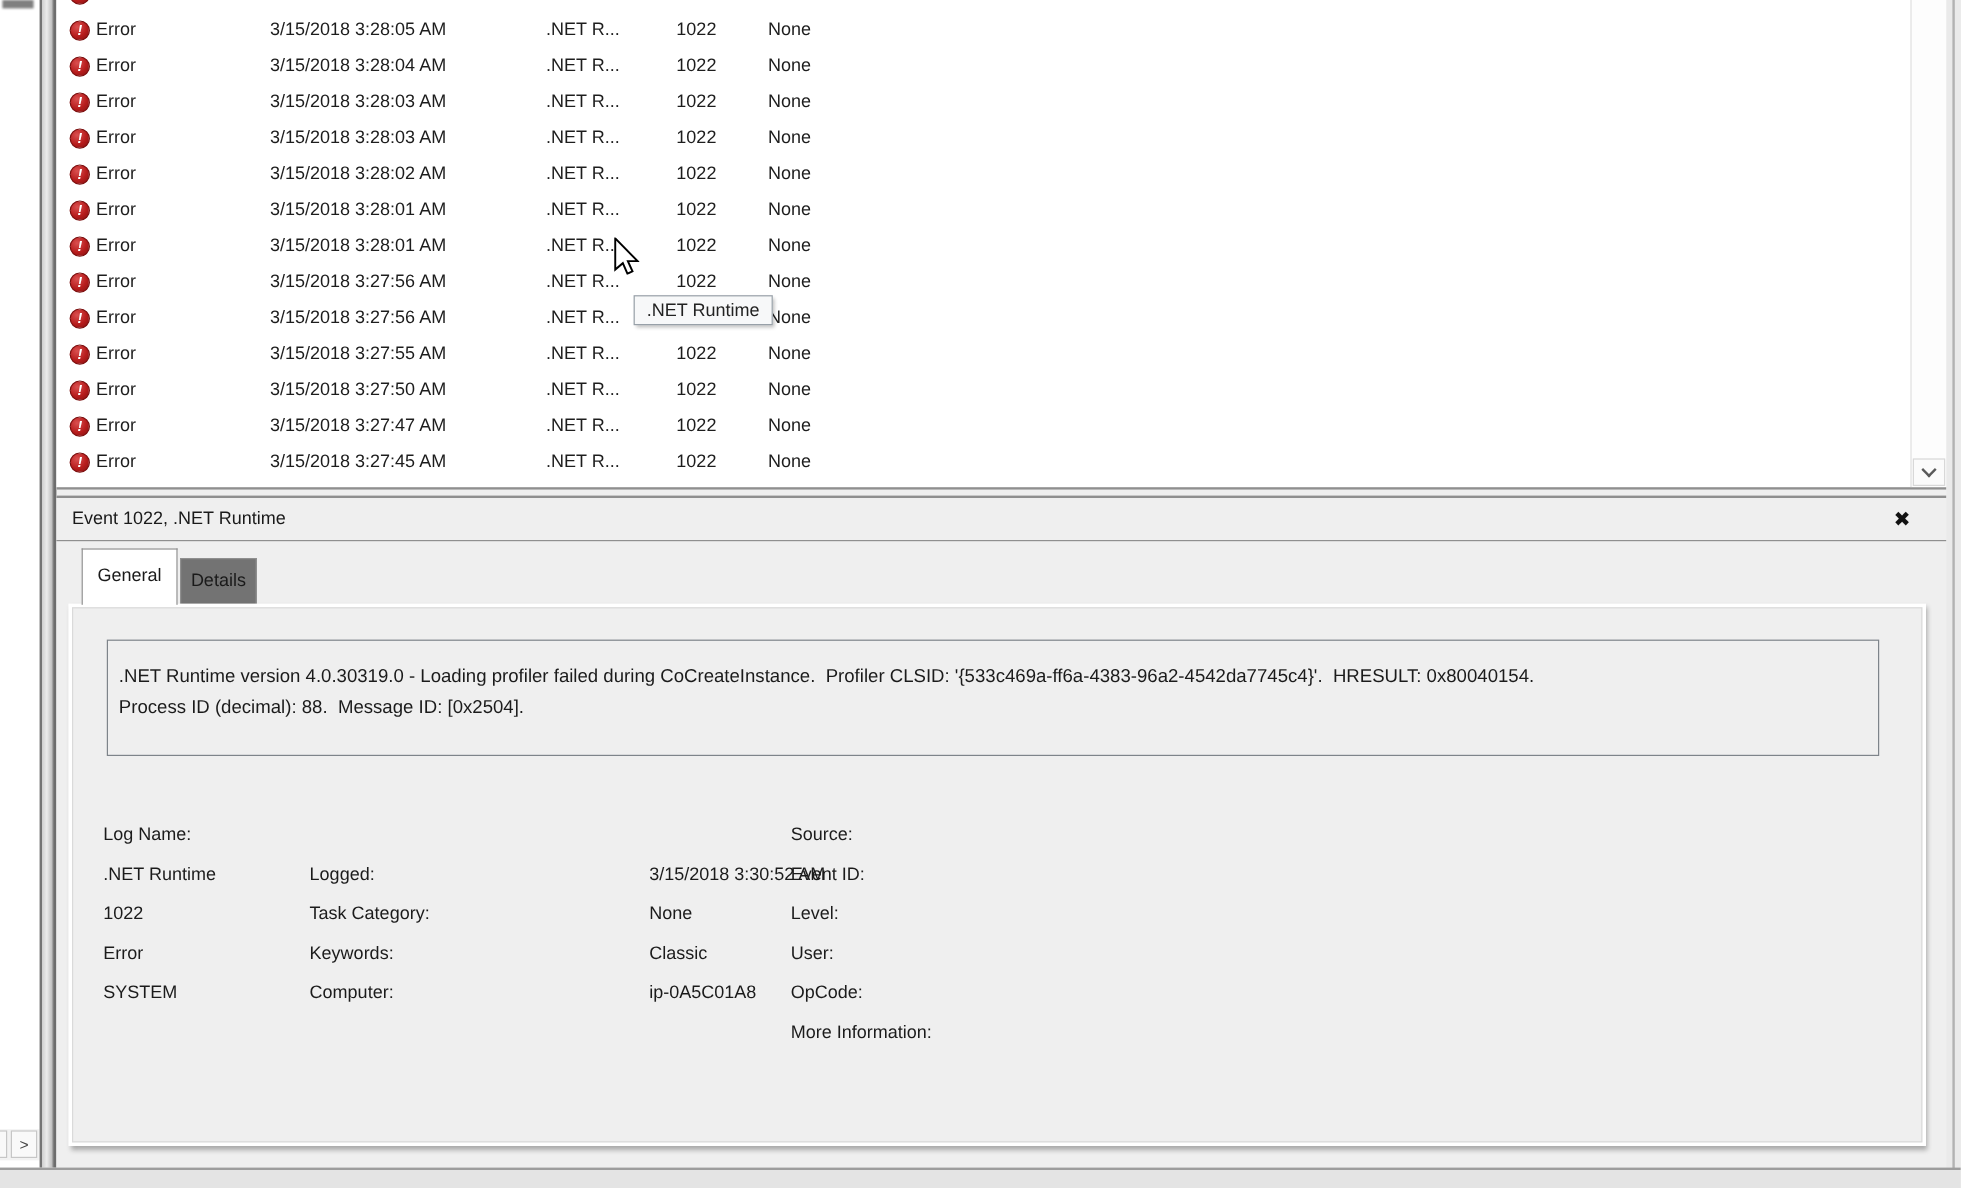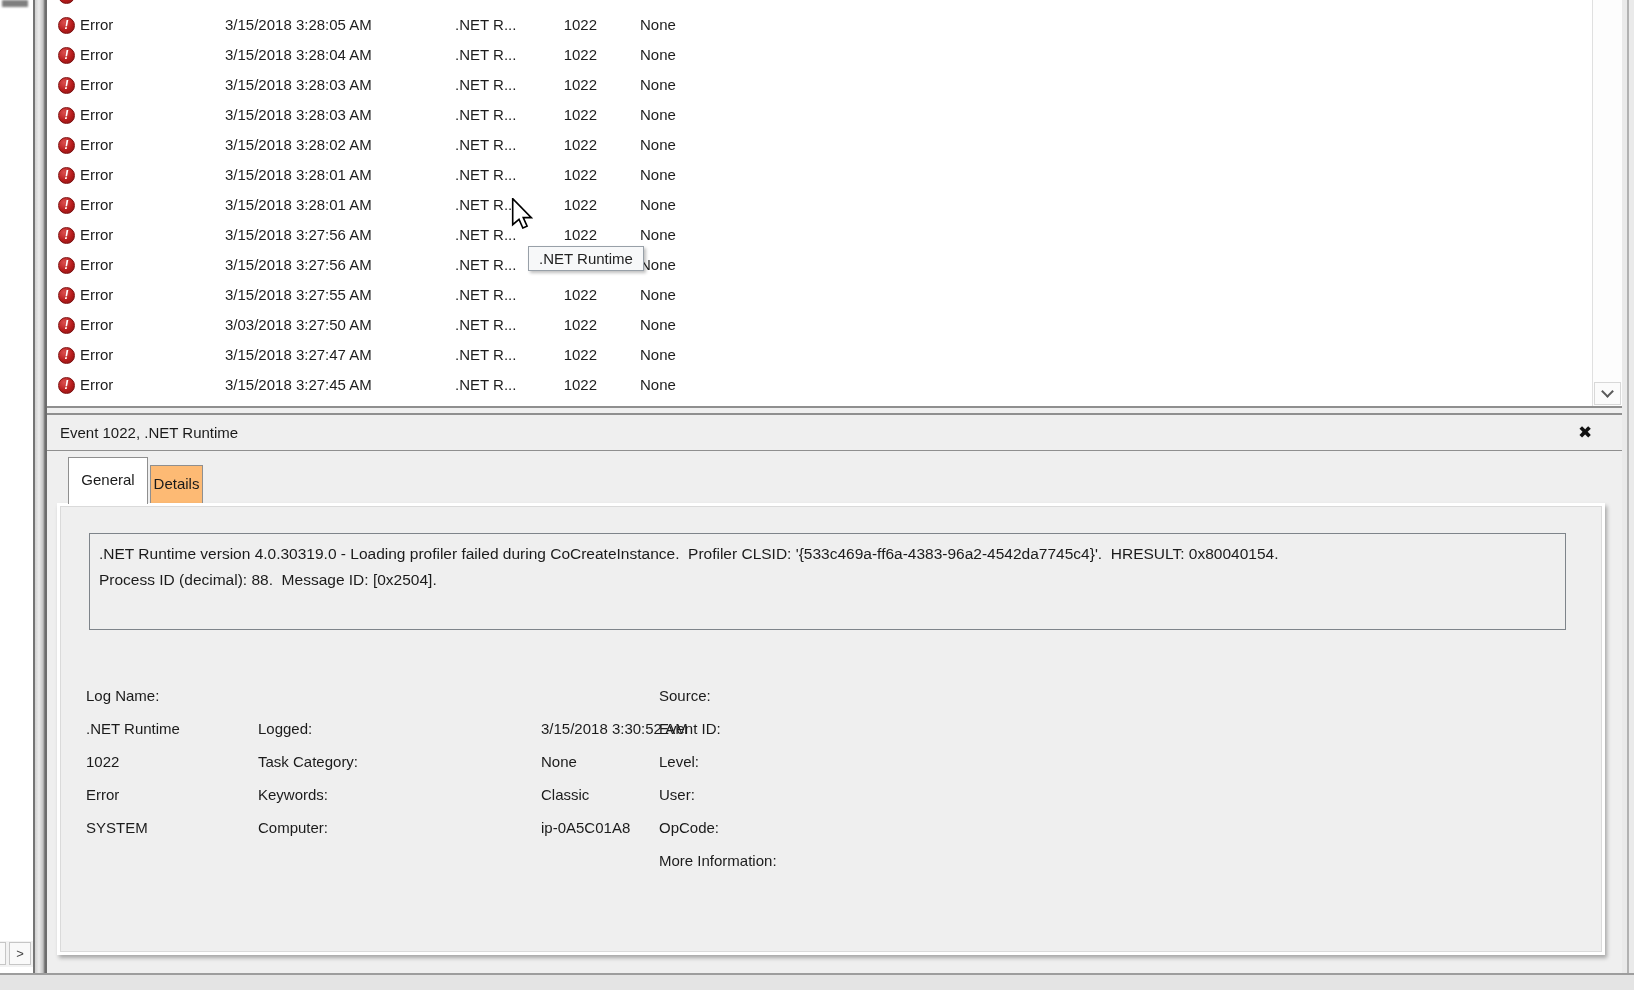--- a/index.html
+++ b/index.html
@@ -63,29 +63,29 @@
   .d-header { position:relative; height:36px; border-bottom:1px solid #8f8f8f; }
   .d-title { position:absolute; left:13px; top:0; line-height:36px; font-size:15px; color:#1a1a1a; }
   .d-close { position:absolute; right:24px; top:5px; width:26px; height:26px;
              font-size:17px; font-weight:bold; color:#111; text-align:center; line-height:26px;
              cursor:default; }
 
   .tab { position:absolute; border:1px solid #8f8f8f; border-bottom:none;
          font-size:15px; color:#1a1a1a; text-align:center; }
   .tab.general { left:21px; top:42px; width:80px; height:47px; background:#ffffff;
                  z-index:3; line-height:44px; }
-  .tab.details-tab { left:103px; top:50px; width:53px; height:39px; background:#fdba74;
+  .tab.details-tab { left:103px; top:50px; width:64px; height:39px; background:#737373;
                  z-index:1; line-height:36px; }
 
   .panel-outer { position:absolute; left:10px; top:88px; width:1548px; height:452px;
                  background:#ffffff; padding:3px; box-shadow:2px 3px 4px rgba(0,0,0,.3); z-index:2; }
   .panel-inner { width:100%; height:100%; background:#efefef; border:1px solid #dadada; position:relative; }
 
   .msg-box { position:absolute; left:28px; top:26px; width:1477px; height:97px;
-             border:1px solid #7e848a; background:#efefef; padding:7px 9px;
+             border:1px solid #7e848a; background:#efefef; padding:17px 9px;
              font-size:15.5px; line-height:26px; color:#1b1b1b; white-space:pre-wrap; }
 
   .fields { position:absolute; left:25px; top:172px; display:grid;
             grid-template-columns:172px 283px 118px auto; font-size:15px; color:#1b1b1b; }
   .fields > div { height:33px; line-height:33px; white-space:nowrap; }
   .link { color:#2a2ad6; text-decoration:underline; cursor:pointer; }
 
   
   .right-gutter { position:absolute; right:0; top:0; width:12px; height:990px; background:#eaeaea; }
   .right-line { position:absolute; right:5px; top:0; width:2px; height:990px; background:#b2b2b2; }
@@ -206,21 +206,21 @@
     <span class="c-lvl">Error</span>
     <span class="c-date">3/15/2018 3:27:55 AM</span>
     <span class="c-src">.NET R...</span>
     <span class="c-id">1022</span>
     <span class="c-task">None</span>
   </div>
 
   <div class="row">
     <i class="err-ico"></i>
     <span class="c-lvl">Error</span>
-    <span class="c-date">3/03/2018 3:27:50 AM</span>
+    <span class="c-date">3/15/2018 3:27:50 AM</span>
     <span class="c-src">.NET R...</span>
     <span class="c-id">1022</span>
     <span class="c-task">None</span>
   </div>
 
   <div class="row">
     <i class="err-ico"></i>
     <span class="c-lvl">Error</span>
     <span class="c-date">3/15/2018 3:27:47 AM</span>
     <span class="c-src">.NET R...</span>

